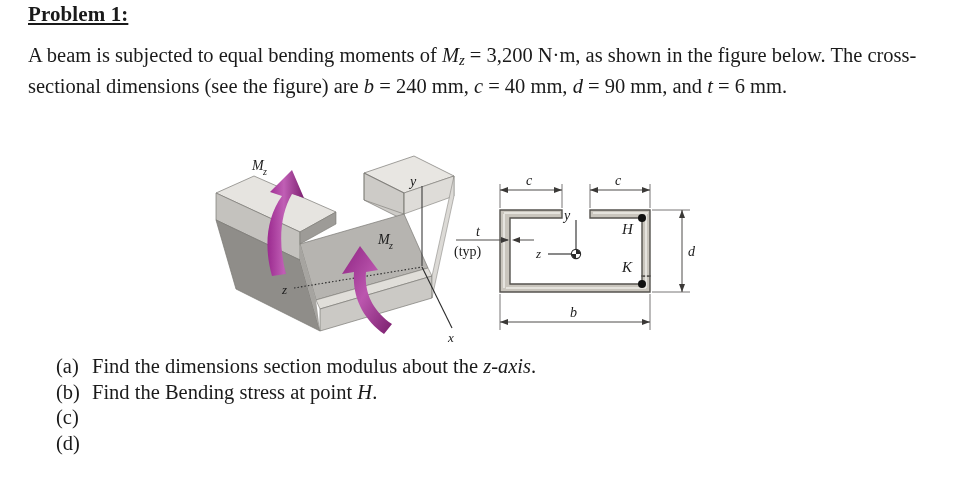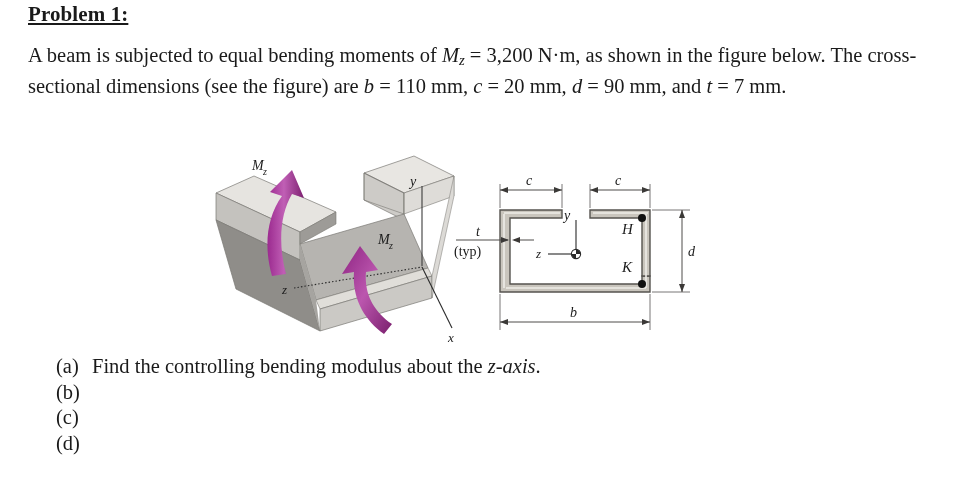--- a/index.html
+++ b/index.html
@@ -89,21 +89,21 @@
   .qtext i { font-style: italic; }
 </style>
 </head>
 <body>
 
 <div class="page">
 
   <div class="prob-title">Problem 1:</div>
 
   <div class="stmt">
-    <span>A beam is subjected to equal bending moments of </span><i>M</i><span class="sub">z</span><span> = 3,200 N·m, as shown in the figure below. The cross-sectional dimensions (see the figure) are </span><i>b</i><span> = 110 mm, </span><i>c</i><span> = 20 mm, </span><i>d</i><span> = 90 mm, and </span><i>t</i><span> = 7 mm.</span>
+    <span>A beam is subjected to equal bending moments of </span><i>M</i><span class="sub">z</span><span> = 3,200 N·m, as shown in the figure below. The cross-sectional dimensions (see the figure) are </span><i>b</i><span> = 240 mm, </span><i>c</i><span> = 40 mm, </span><i>d</i><span> = 90 mm, and </span><i>t</i><span> = 6 mm.</span>
   </div>
 
   <div class="figure">
 
     <svg class="fig3d" viewBox="0 0 270 200">
 
       <polygon points="20,45 58,28 140,64 104,84" fill="#e6e4e0" stroke="#7a7874" stroke-width="0.7"></polygon>
 
       <polygon points="20,45 20,72 104,112 104,84" fill="#c4c2be" stroke="#7a7874" stroke-width="0.7"></polygon>
 
@@ -217,24 +217,25 @@
       <circle cx="190" cy="40" r="4" fill="#111111"></circle>
       <text x="170" y="56" font-family="Liberation Serif, serif" font-size="15" font-style="italic" fill="#1a1a1a">H</text>
       <circle cx="190" cy="106" r="4" fill="#111111"></circle>
       <text x="170" y="94" font-family="Liberation Serif, serif" font-size="15" font-style="italic" fill="#1a1a1a">K</text>
     </svg>
   </div>
 
   <div class="qlist">
     <div class="qrow">
       <span class="qlabel">(a)</span>
-      <span class="qtext"><span>Find the controlling bending modulus about the </span><i>z-axis</i><span>.</span></span>
+      <span class="qtext"><span>Find the dimensions section modulus about the </span><i>z-axis</i><span>.</span></span>
     </div>
     <div class="qrow">
       <span class="qlabel">(b)</span>
+      <span class="qtext"><span>Find the Bending stress at point </span><i>H</i><span>.</span></span>
     </div>
     <div class="qrow">
       <span class="qlabel">(c)</span>
     </div>
     <div class="qrow">
       <span class="qlabel">(d)</span>
     </div>
   </div>
 
 </div>

